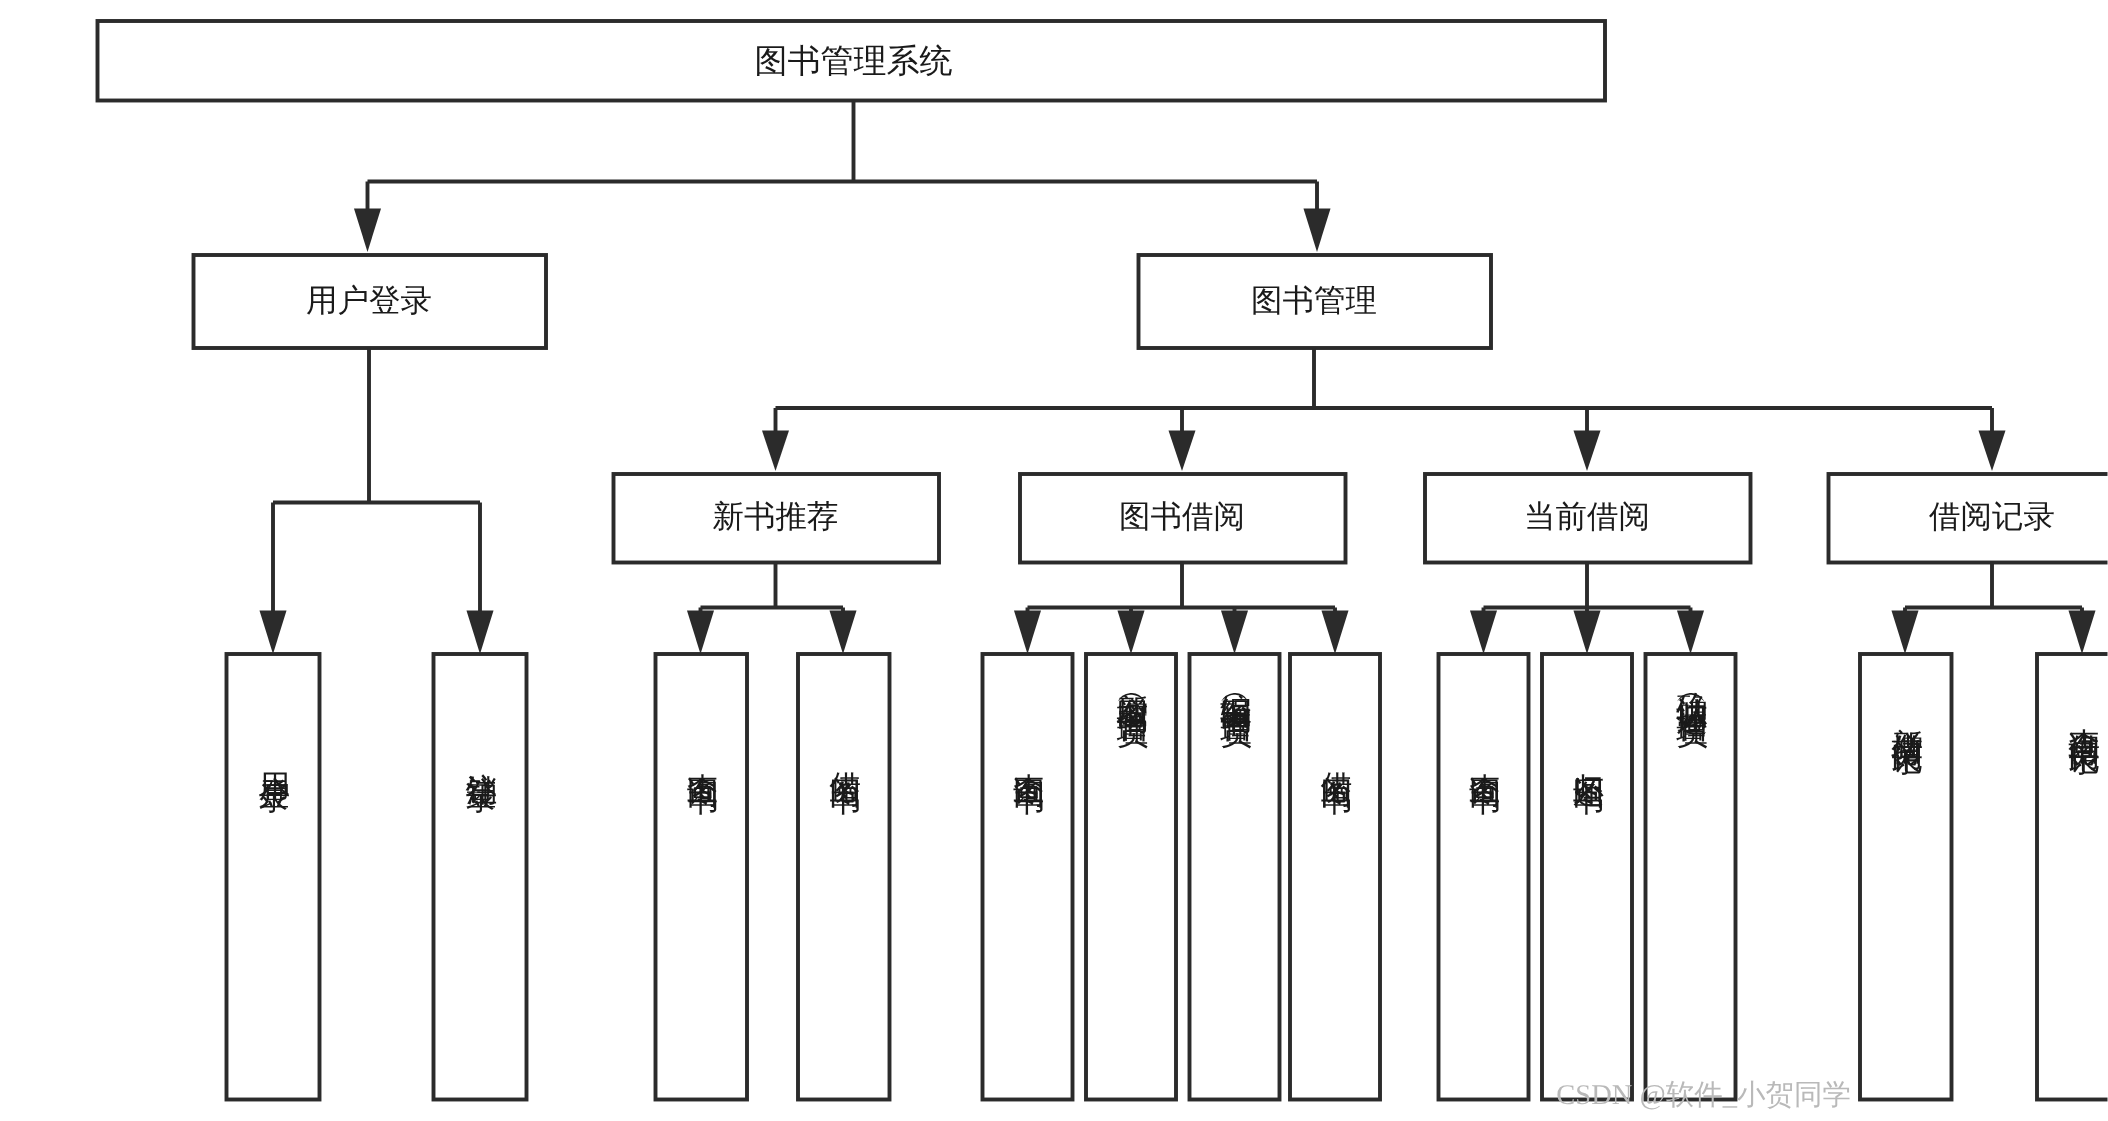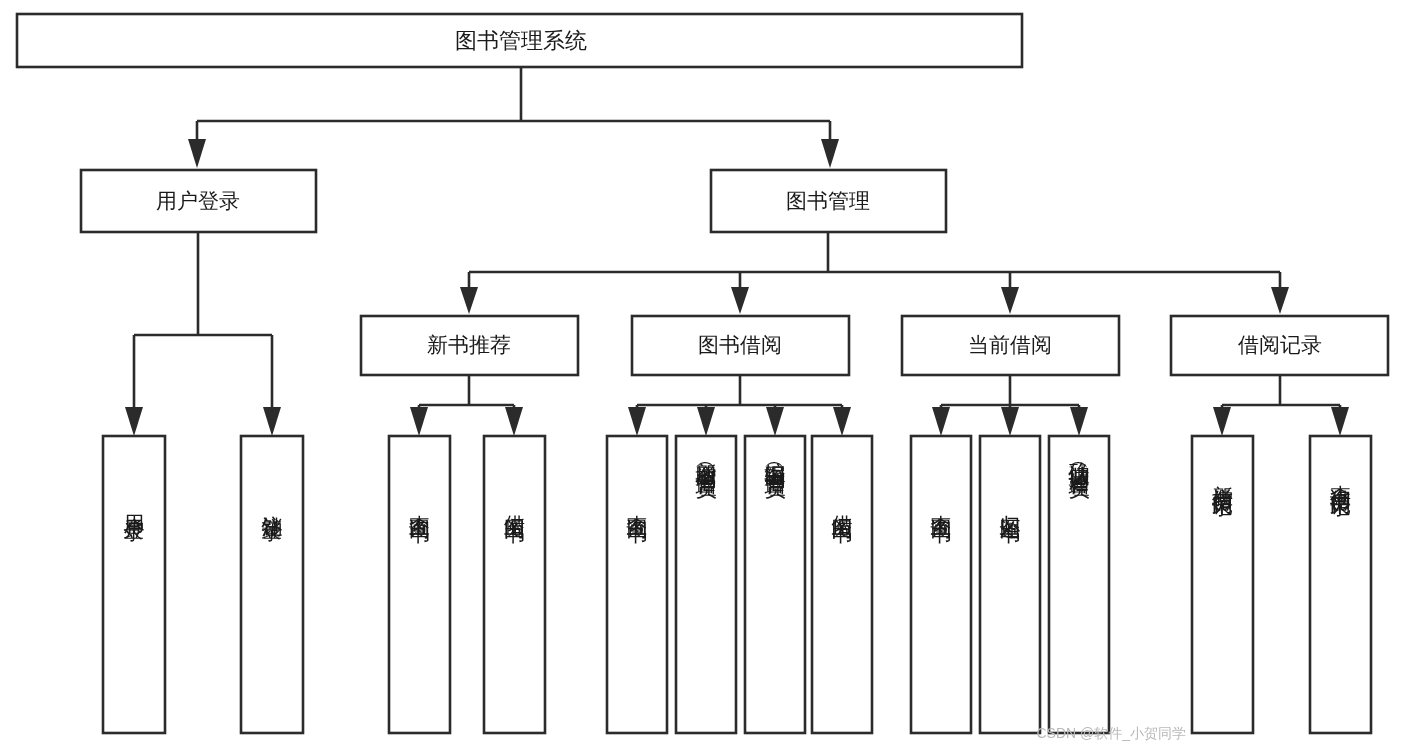--- a/index.html
+++ b/index.html
@@ -11,20 +11,21 @@
     width: 1405px;
     height: 747px;
     font-family: "Liberation Sans", "DejaVu Sans", sans-serif;
     overflow: hidden;
   }
   #diagram-root {
     position: relative;
     width: 1194px;
     height: 747px;
     background: #ffffff;
+    margin-left: 48px;
   }
   svg#diagram-svg {
     position: absolute;
     left: 0;
     top: 0;
     width: 1405px;
     height: 747px;
     display: block;
   }
   .node-box {
@@ -67,22 +68,22 @@
     font-size: 21px;
     line-height: 1.05;
     color: #1a1a1a;
     letter-spacing: 2.5px;
     white-space: nowrap;
   }
   .watermark {
     position: absolute;
     right: 8px;
     bottom: 4px;
-    font-family: Liberation Sans, sans-serif;
-    font-size: 14px;
+    font-family: Liberation Serif, serif;
+    font-size: 19px;
     color: #b9b9b9;
     white-space: nowrap;
     pointer-events: none;
   }
 </style>
 </head>
 <body>
 
 <div id="diagram-root">
 

